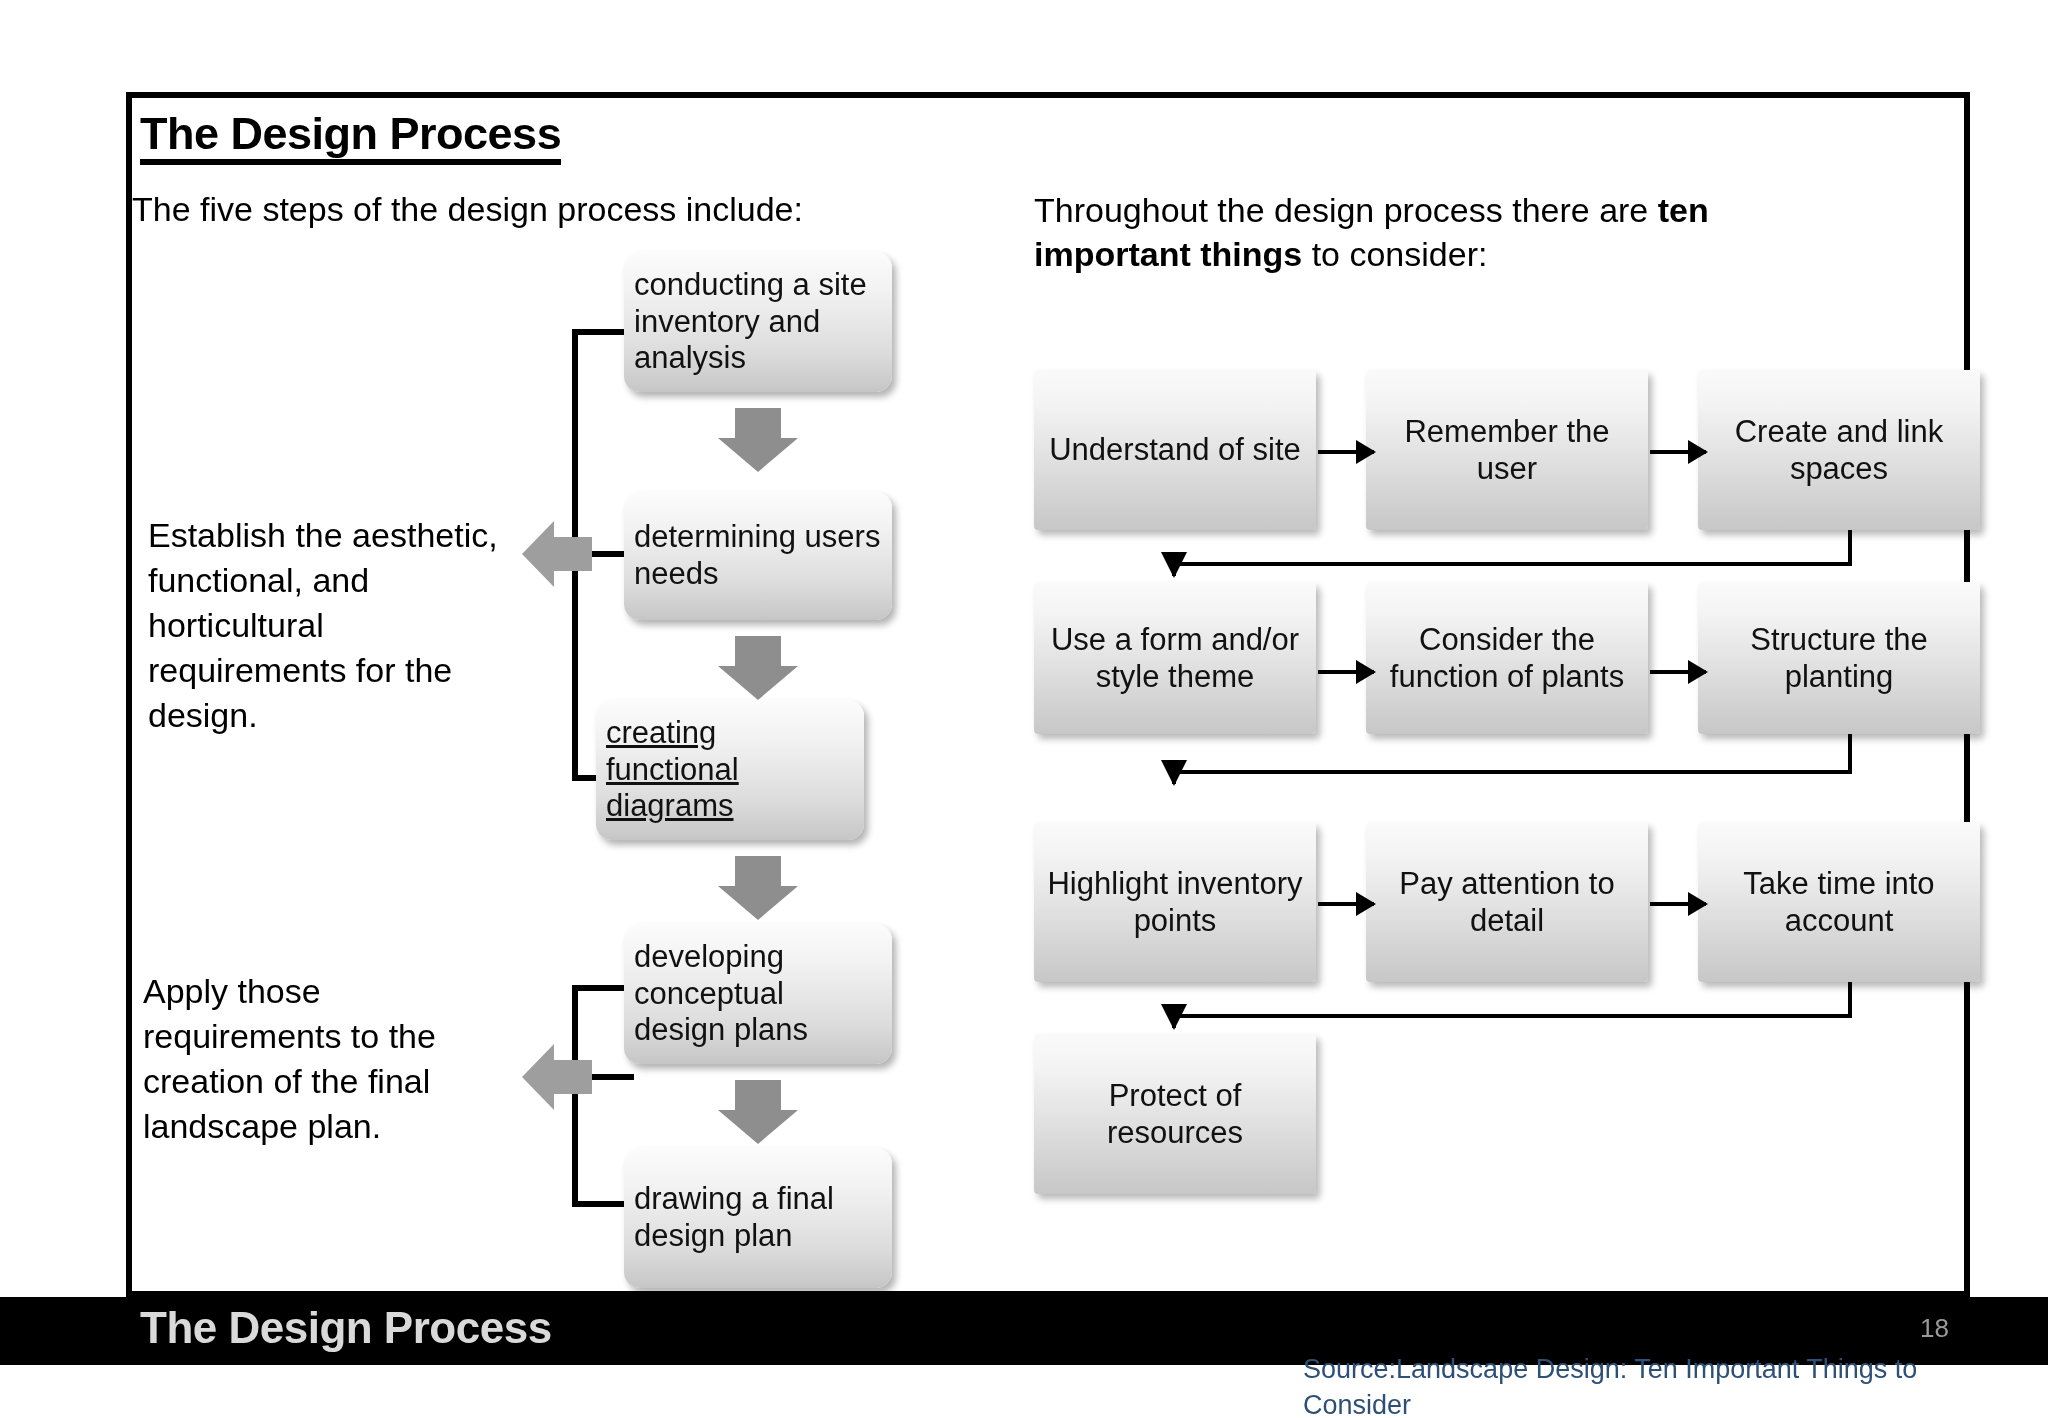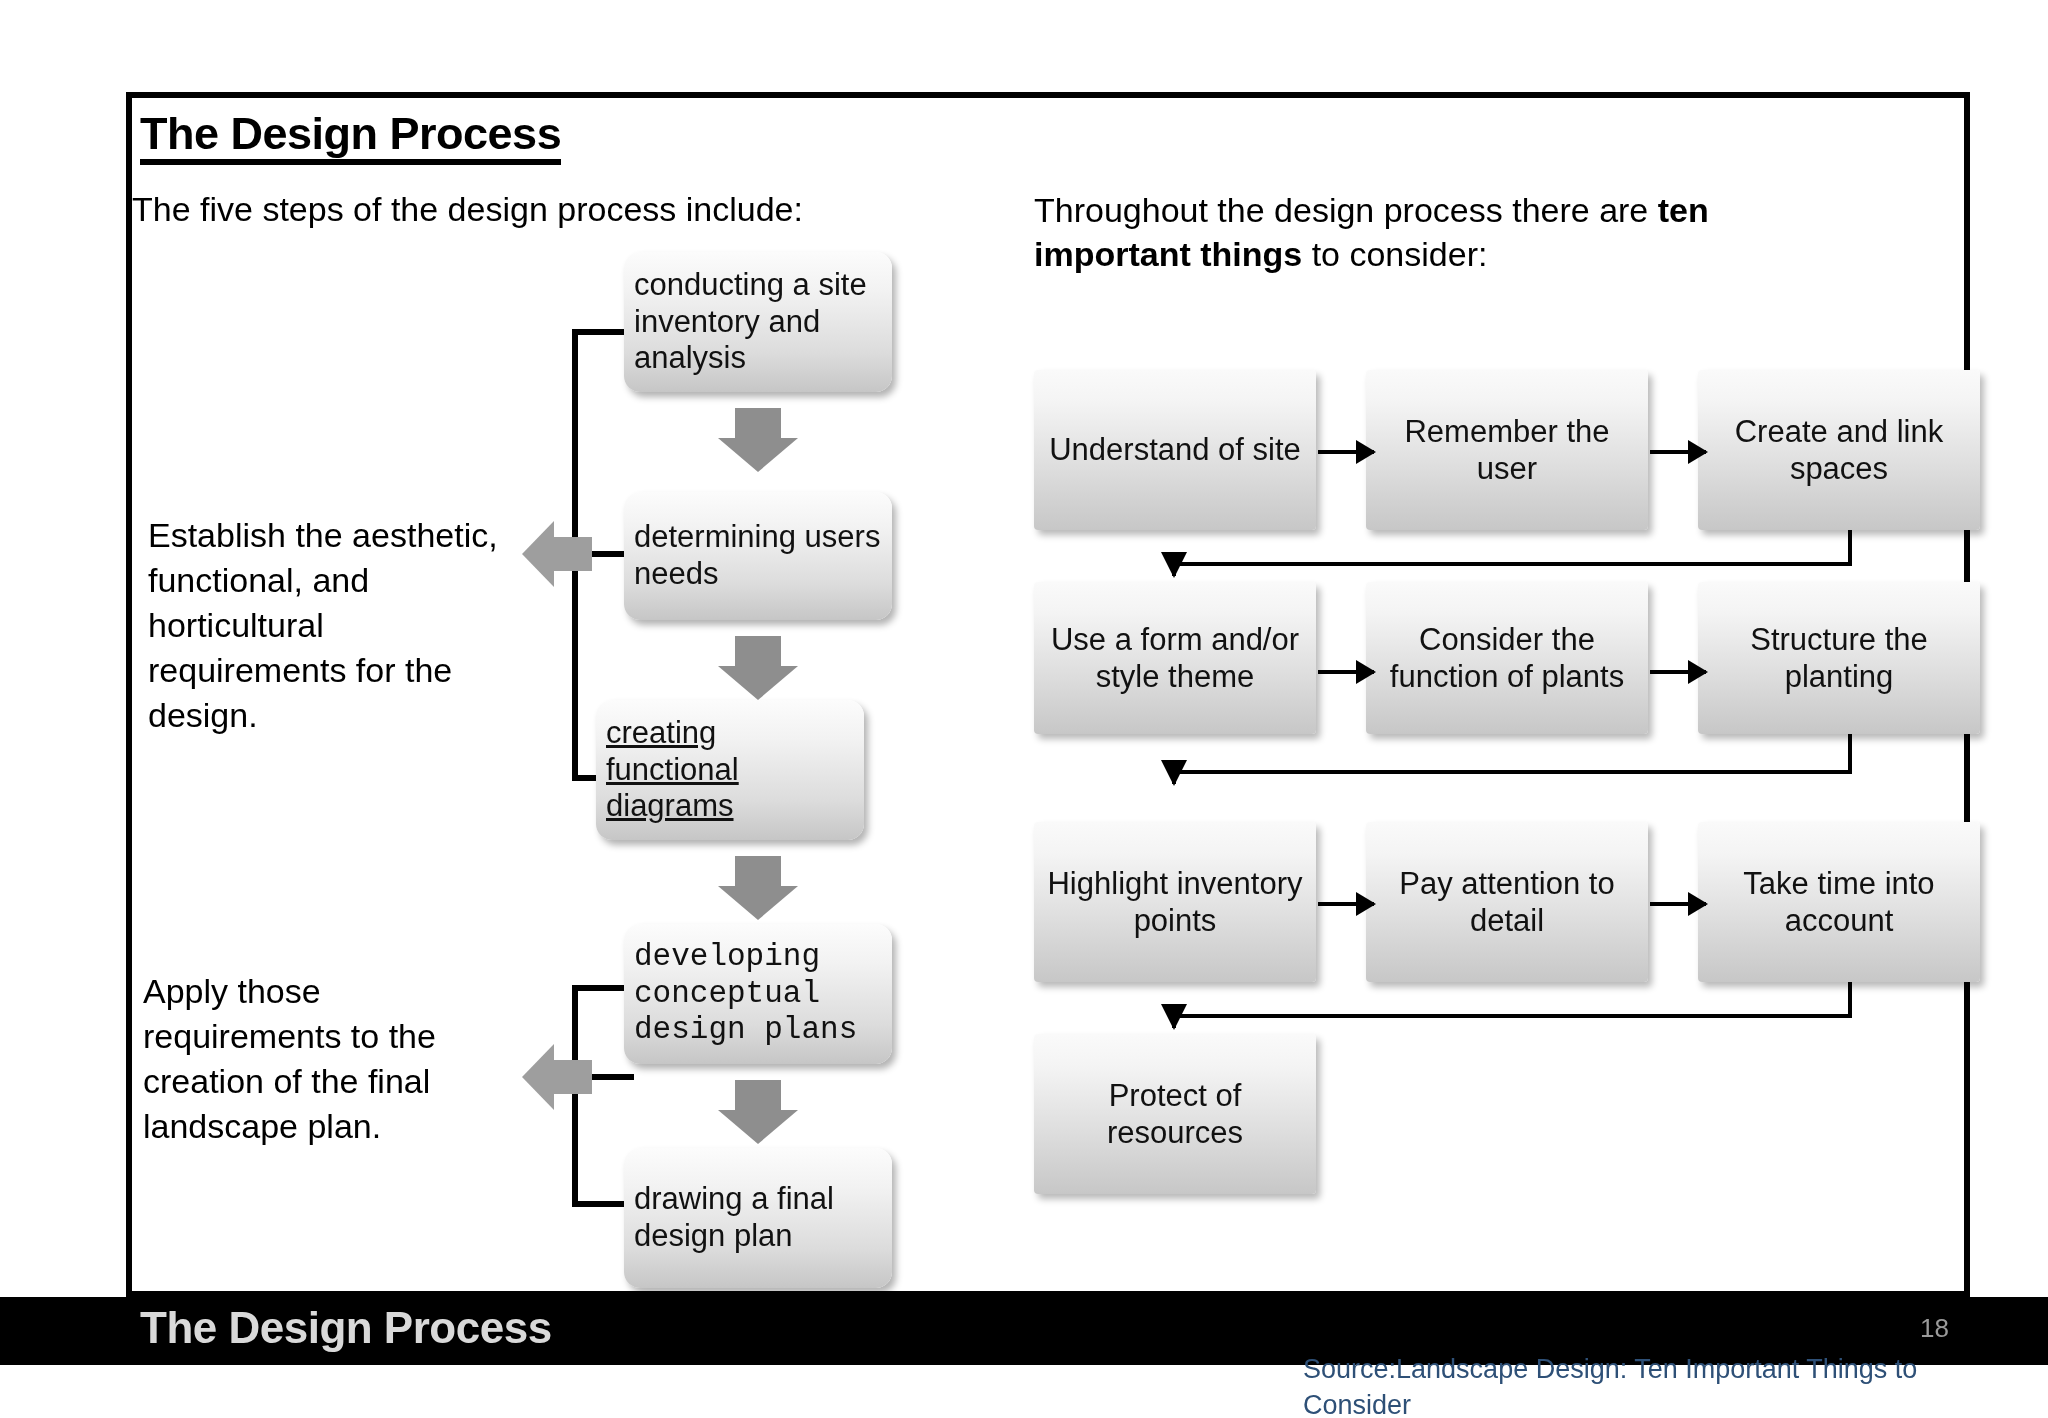--- a/index.html
+++ b/index.html
@@ -25,21 +25,21 @@
 
   
   .pbox{position:absolute;width:268px;border-radius:16px;
         background:linear-gradient(180deg,#fcfcfc 0%,#f2f2f2 28%,#dcdcdc 72%,#c6c6c6 100%);
         box-shadow:4px 5px 7px rgba(0,0,0,.30);
         display:flex;align-items:center;justify-content:center;text-align:left;
         font-size:31px;line-height:1.18;color:#111;box-sizing:border-box;padding:6px 10px;}
   #pbox-0{left:624px;top:252px;height:140px;}
   #pbox-1{left:624px;top:492px;height:128px;}
   #pbox-2{left:596px;top:700px;height:140px;text-decoration:underline;}
-  #pbox-3{left:624px;top:924px;height:140px;font-family:Liberation Mono, monospace;}
+  #pbox-3{left:624px;top:924px;height:140px;}
   #pbox-4{left:624px;top:1148px;height:140px;}
 
   
   .dn-arrow{position:absolute;left:735px;width:46px;}
   .dn-arrow .stem{width:46px;height:30px;background:#8e8e8e;margin:0 auto;}
   .dn-arrow .head{width:0;height:0;border-left:40px solid transparent;
                   border-right:40px solid transparent;border-top:34px solid #8e8e8e;
                   margin:0 auto;position:relative;left:-17px;}
   #dn-0{top:408px;} #dn-1{top:636px;} #dn-2{top:856px;} #dn-3{top:1080px;}
 

